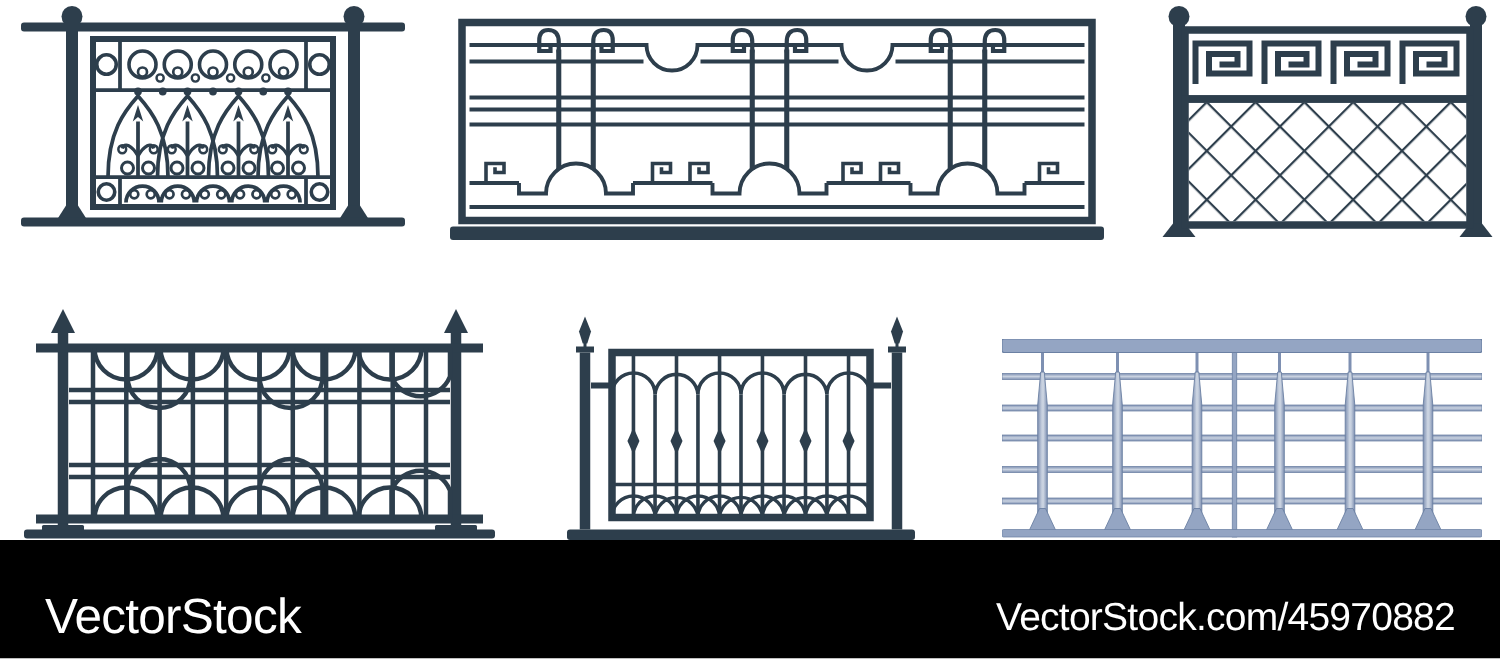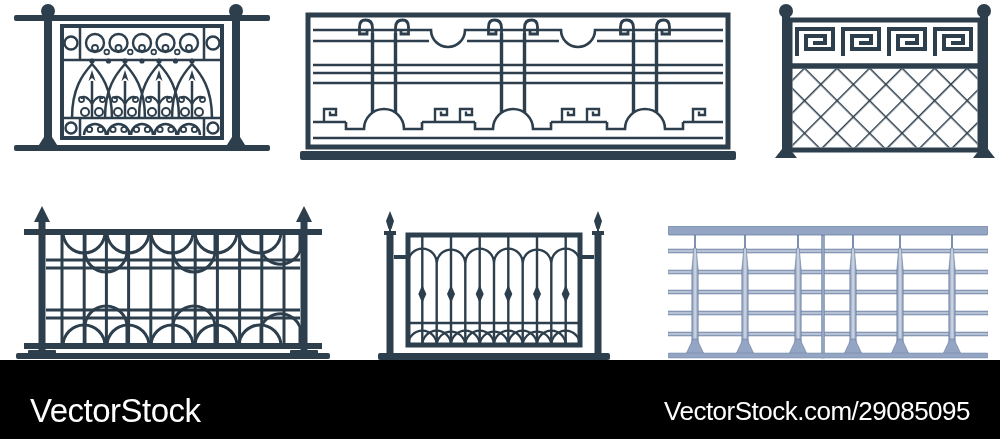--- a/index.html
+++ b/index.html
@@ -304,16 +304,16 @@
       <use href="#post" x="185"></use>
         <use href="#post" x="232"></use>
         <use href="#post" x="284"></use>
     </g>
     <rect class="stl" x="0" y="0" width="320" height="9" rx="1.5" stroke-width="0.8"></rect>
     <rect class="stl" x="0" y="127" width="320" height="5" rx="1" stroke-width="0.5"></rect>
   </svg>
 
   <div class="watermark-bar">
     <span class="brand">VectorStock</span>
-    <span class="ref">VectorStock.com/29085095</span>
+    <span class="ref">VectorStock.com/45970882</span>
   </div>
 
 </div>
 
 </body></html>

